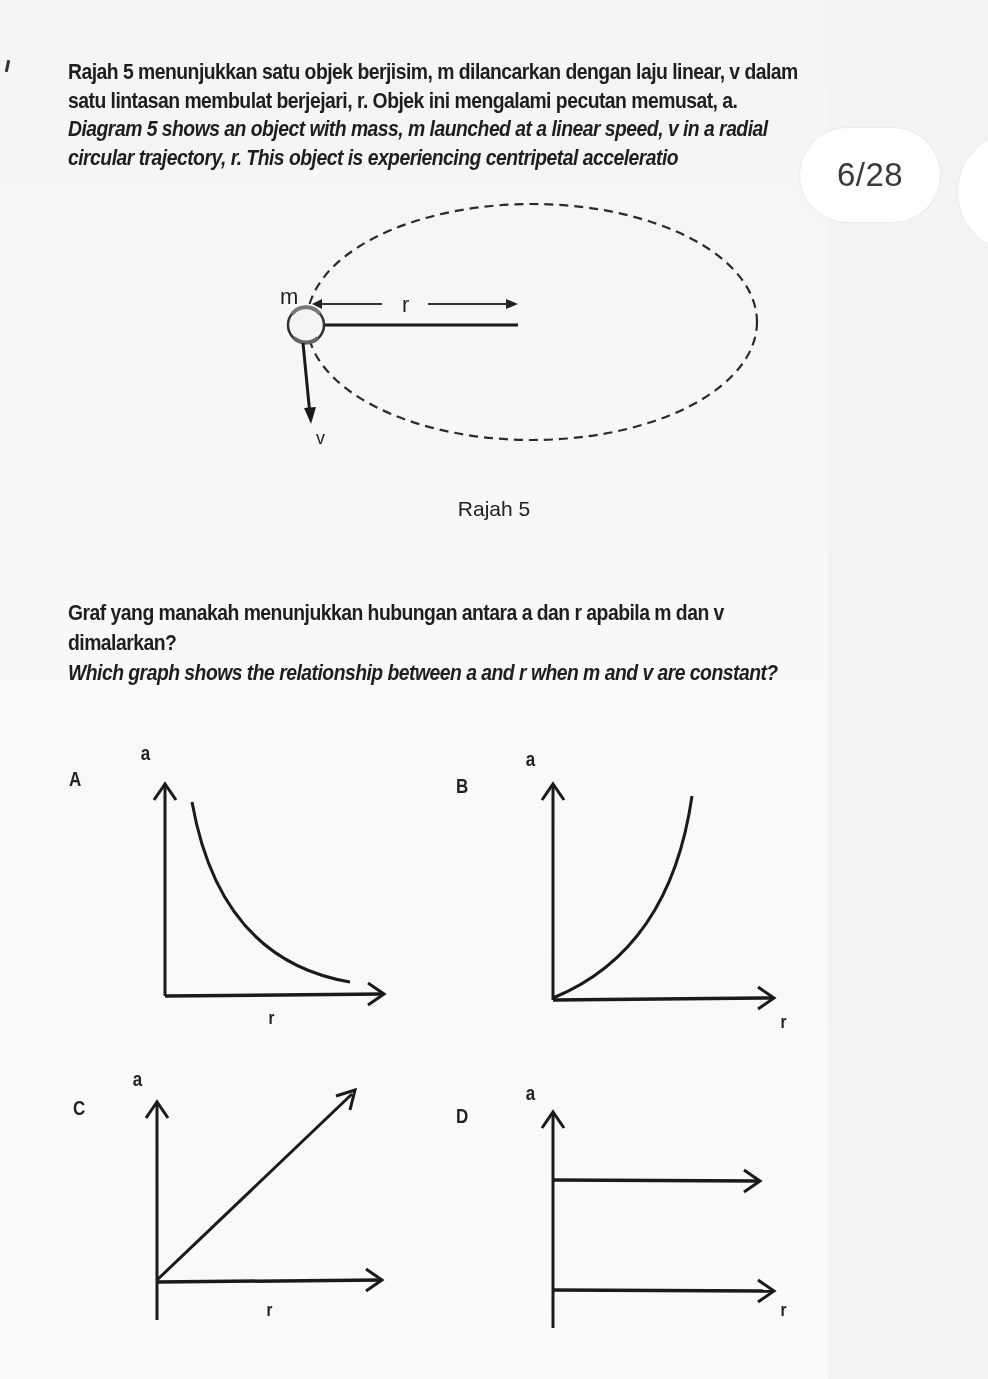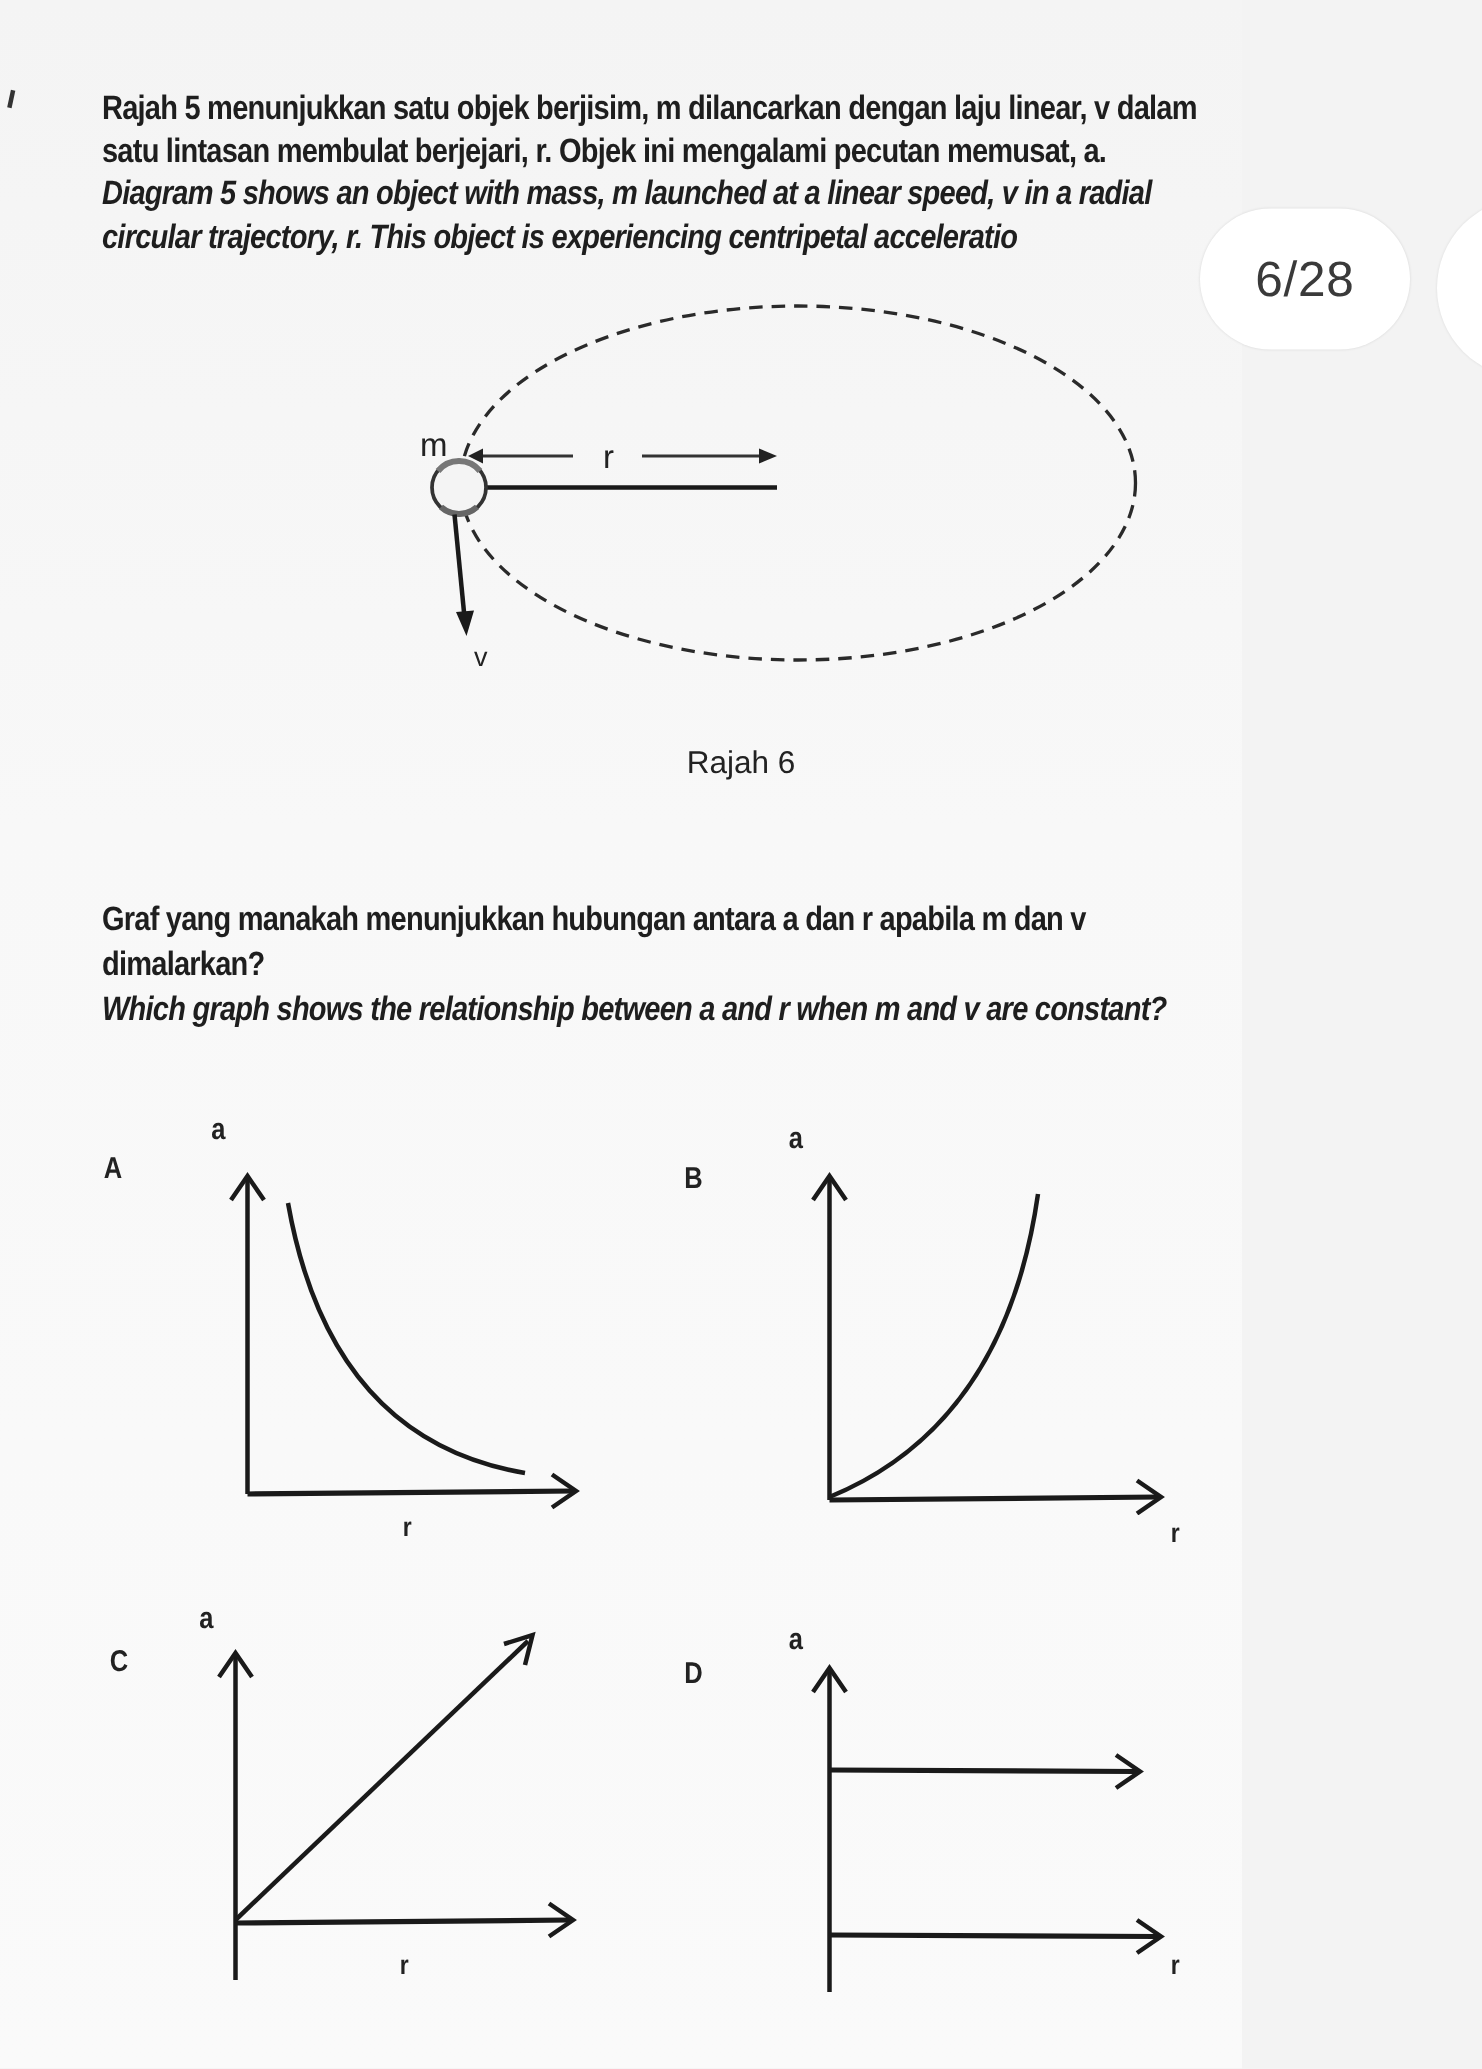--- a/index.html
+++ b/index.html
@@ -17,21 +17,21 @@
       position: absolute; left: 68px; top: 58px; width: 900px;
       font-size: 22.5px; line-height: 28.5px; letter-spacing: -0.6px;
       transform: scaleX(0.86); transform-origin: left top;
       font-weight: 600; color: #1e1e1e;
     }
     .stem .line { display: block; white-space: nowrap; }
     .stem .it { font-style: italic; }
     .corner-mark { position: absolute; left: 6px; top: 60px; width: 3px; height: 12px; background: #333; transform: rotate(12deg); }
 
     .page-pill {
-      position: absolute; left: 800px; top: 139px; width: 140px; height: 94px;
+      position: absolute; left: 800px; top: 128px; width: 140px; height: 94px;
       border-radius: 47px; background: #ffffff;
       box-shadow: 0 0 2px rgba(0,0,0,0.12);
       display: flex; align-items: center; justify-content: center;
       font-size: 33px; color: #3a3a3a; letter-spacing: 0.5px;
     }
     .next-pill {
       position: absolute; left: 958px; top: 132px; width: 120px; height: 120px;
       border-radius: 60px; background: #ffffff;
       box-shadow: 0 0 2px rgba(0,0,0,0.10);
     }
@@ -87,21 +87,21 @@
     <circle cx="56" cy="125" r="18" fill="#f4f4f4" stroke="#333" stroke-width="2.5"></circle>
     <path d="M42 114 A18 18 0 0 1 70 114" fill="none" stroke="#777" stroke-width="4"></path>
     <path d="M44 138 A18 18 0 0 0 68 138" fill="none" stroke="#666" stroke-width="4"></path>
     <text x="30" y="104" font-family="Liberation Sans, sans-serif" font-size="22" fill="#222">m</text>
 
     <line x1="53" y1="143" x2="60" y2="215" stroke="#1a1a1a" stroke-width="3"></line>
     <polygon points="61,224 54,208 66,207" fill="#1a1a1a"></polygon>
     <text x="66" y="244" font-family="Liberation Sans, sans-serif" font-size="18" fill="#222">v</text>
   </svg>
 
-  <div class="caption cap1">Rajah 6</div>
+  <div class="caption cap1">Rajah 5</div>
 
   <div class="question">
     <span class="line">Graf yang manakah menunjukkan hubungan antara a dan r apabila m dan v</span>
     <span class="line">dimalarkan?</span>
     <span class="line it">Which graph shows the relationship between a and r when m and v are constant?</span>
   </div>
 
   <div>
     <span class="opt-label" style="left:68px; top:768px;">A</span>
     <span class="axis-label" style="left:140px; top:742px;">a</span>

